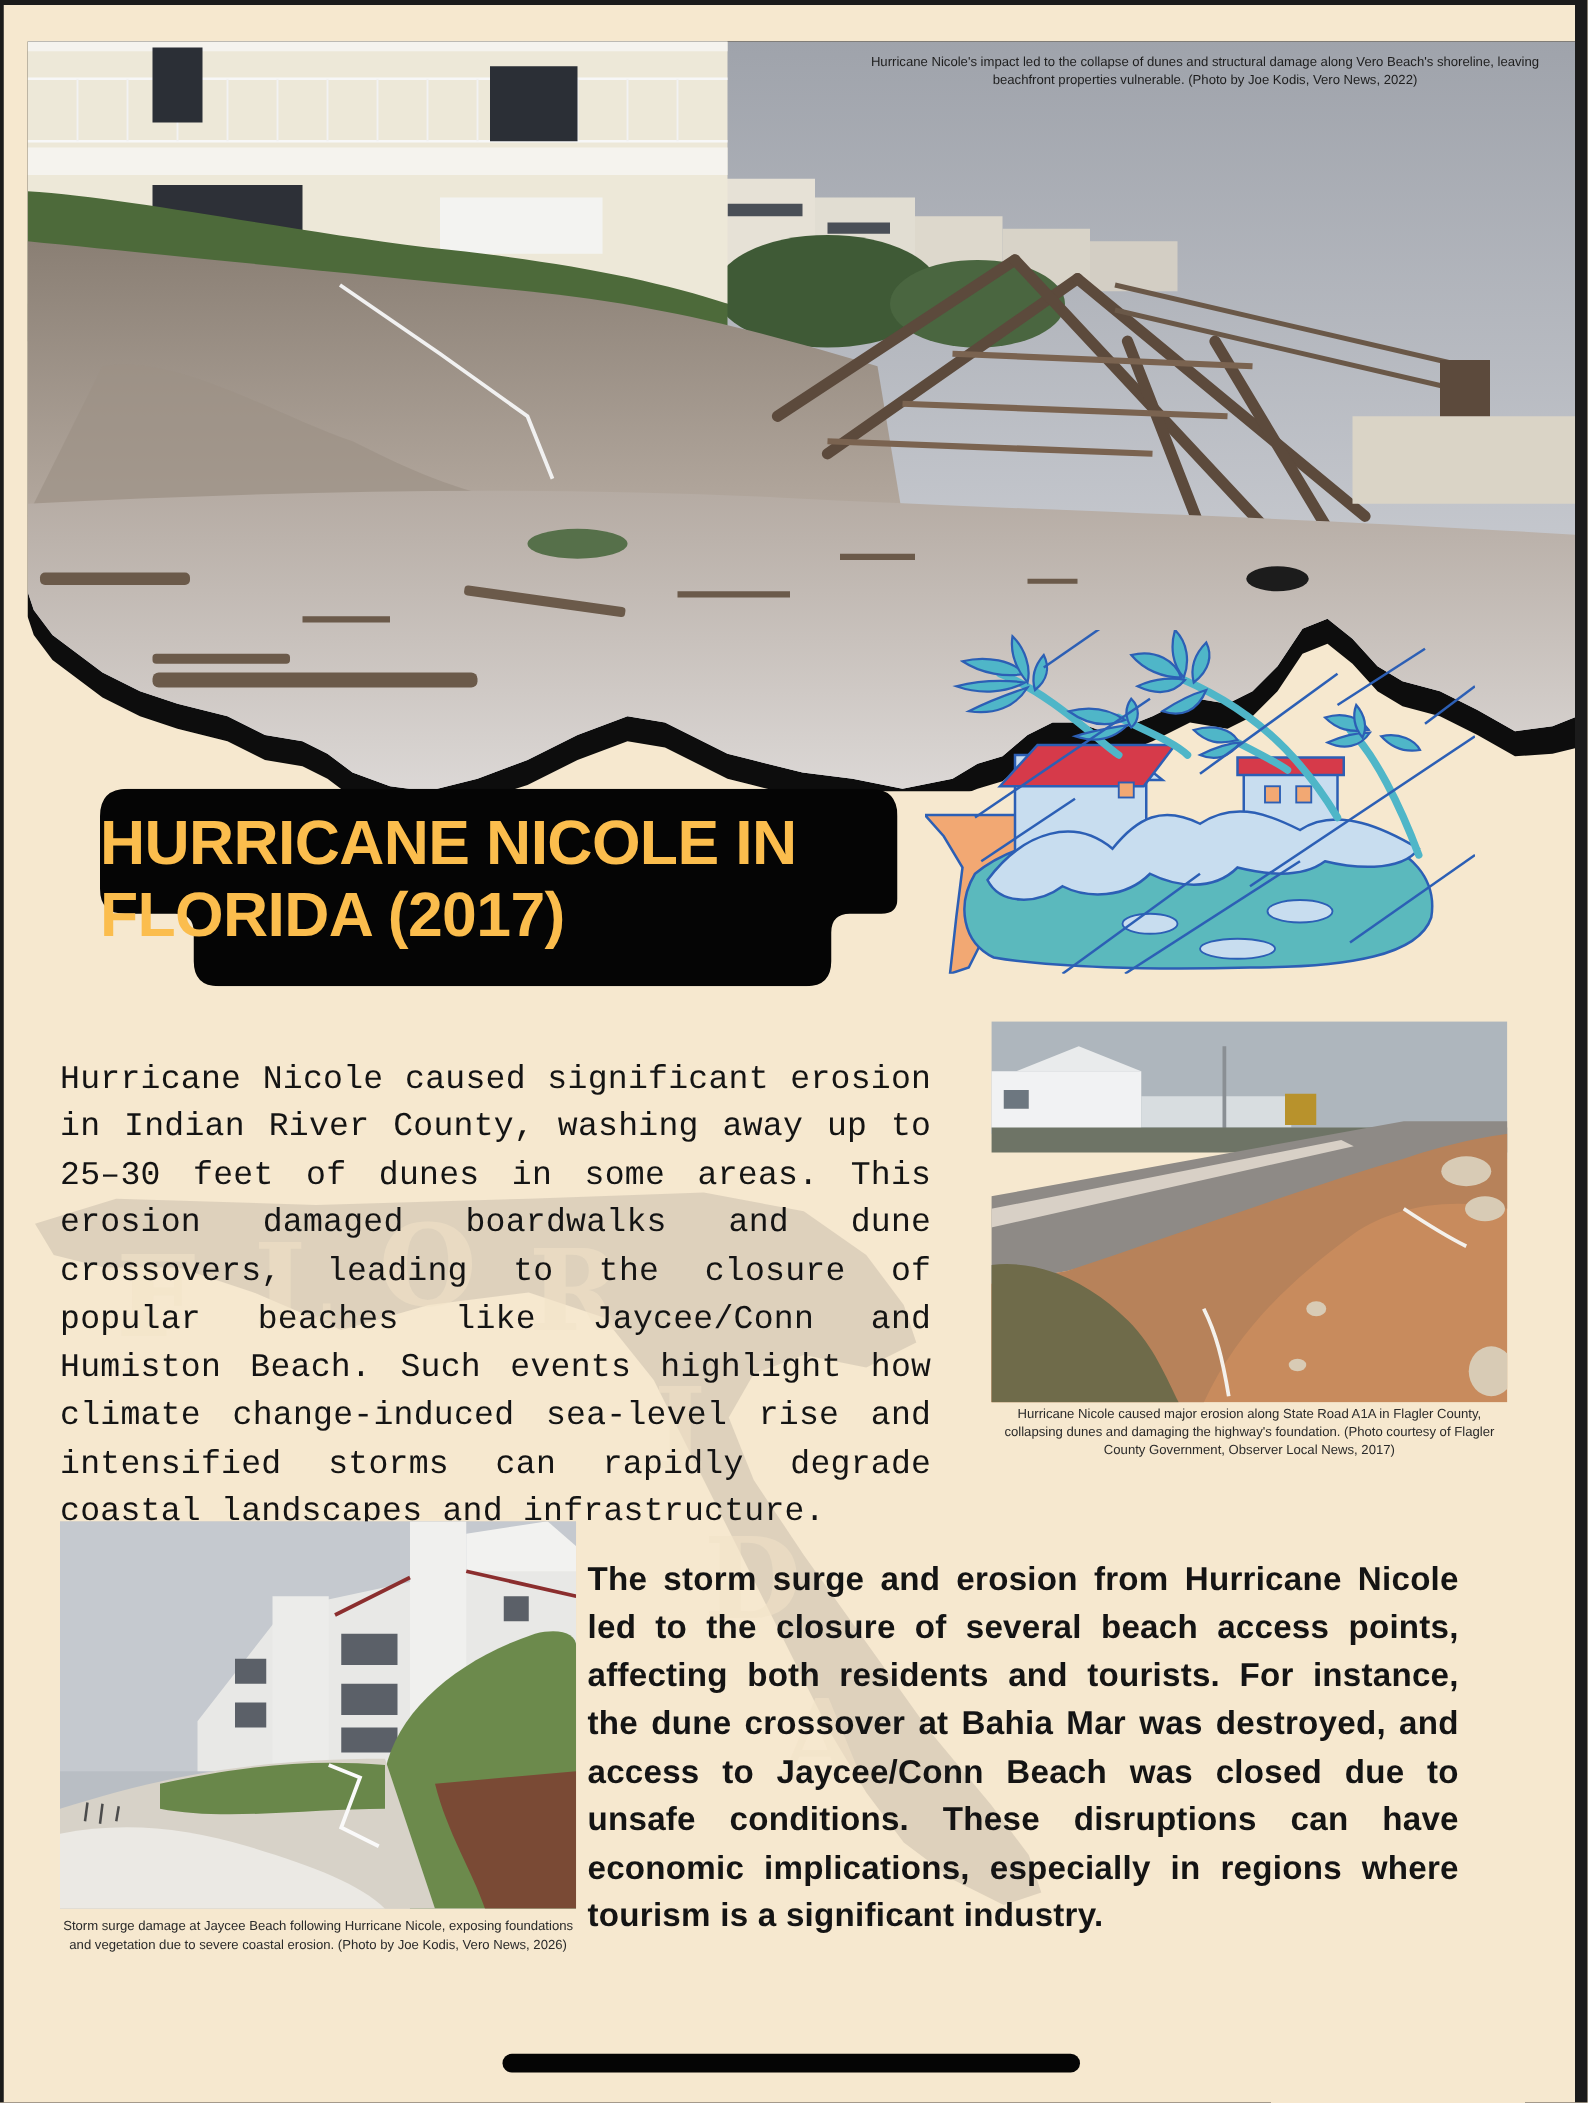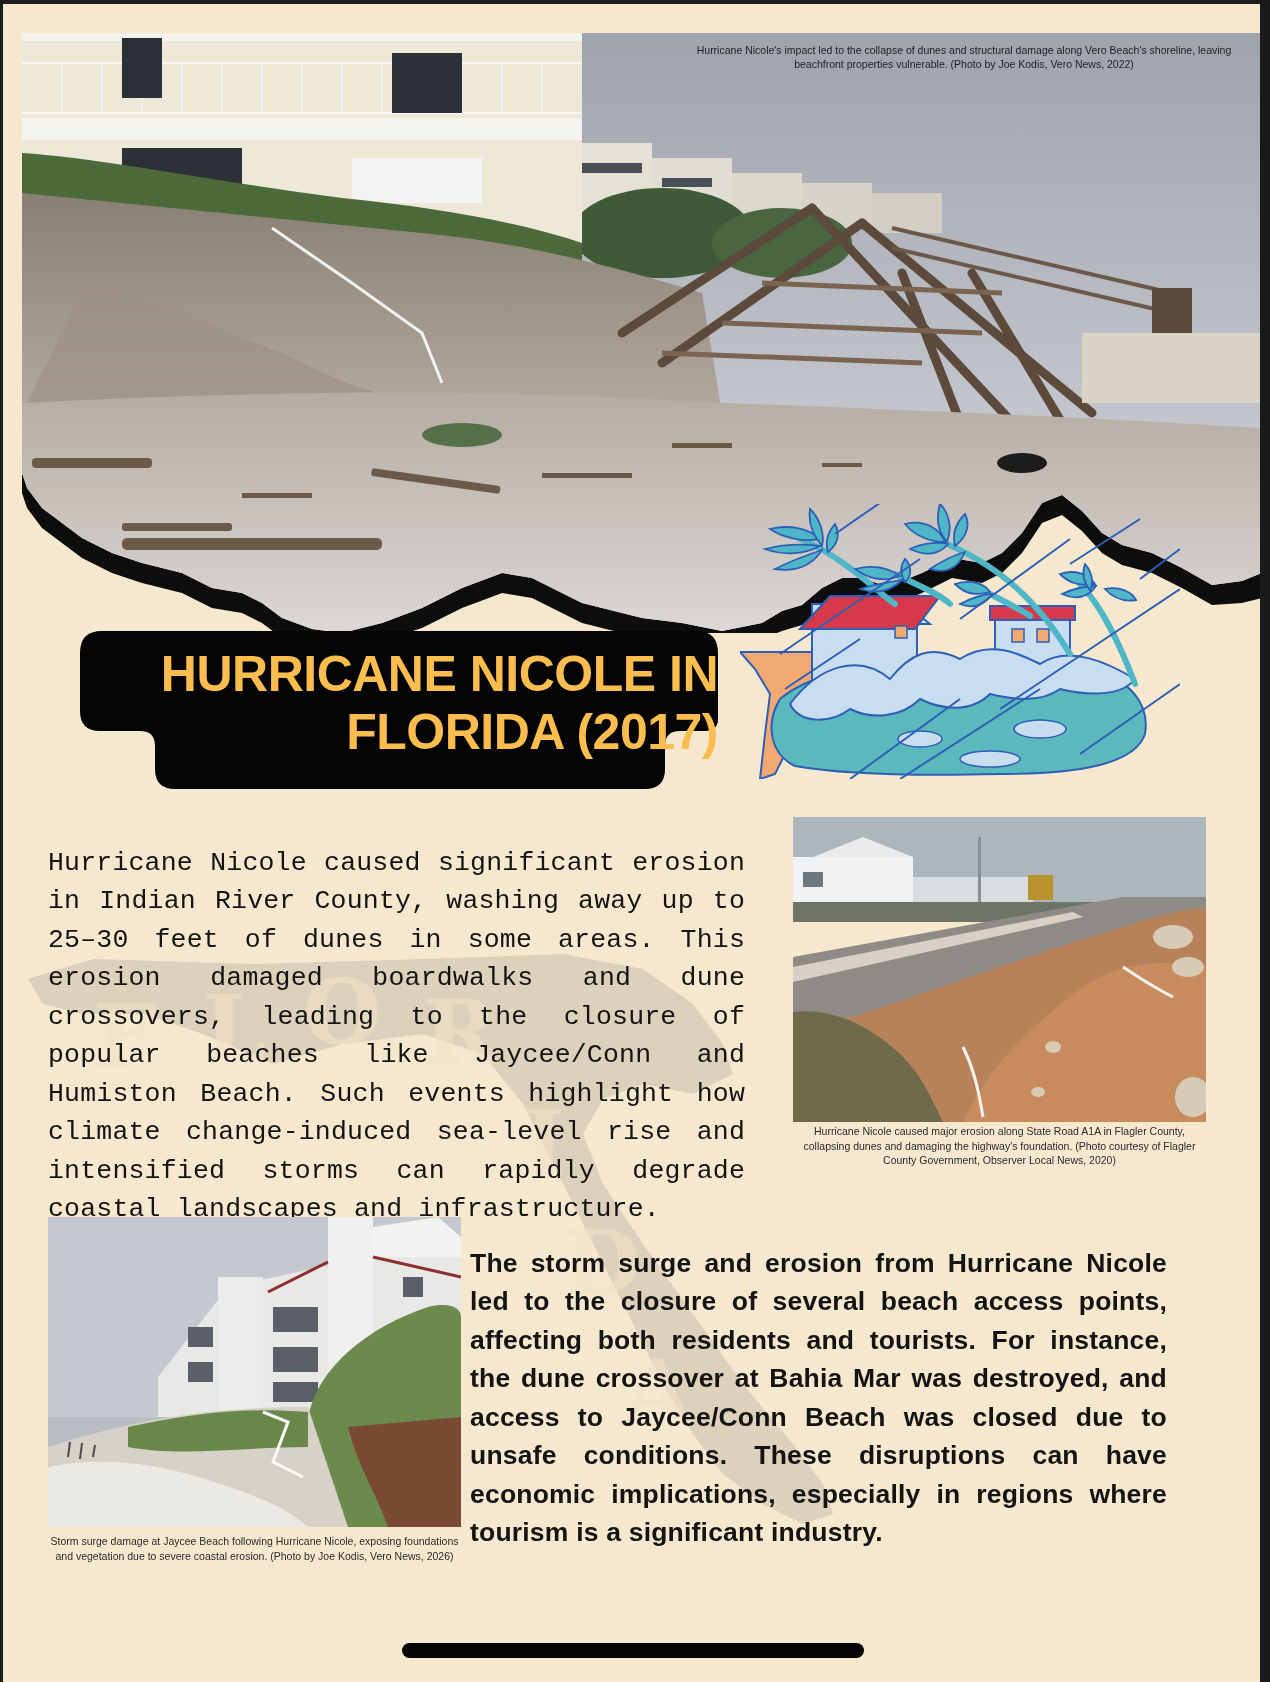--- a/index.html
+++ b/index.html
@@ -25,21 +25,21 @@
 
   
   .illus { position: absolute; left: 737px; top: 500px; width: 440px; height: 275px; }
 
   
   .title-box {
     position: absolute; left: 77px; top: 627px; width: 638px; height: 158px;
   }
   .title-box svg { position: absolute; left: 0; top: 0; }
   .title-text {
-    position: absolute; left: 0; top: 14px; width: 638px; text-align: right;
+    position: absolute; left: 0; top: 14px; width: 638px; text-align: left;
     color: #fbbd4d; font-weight: bold; font-size: 50px; line-height: 58px;
     letter-spacing: -0.5px;
   }
 
   .para {
     position: absolute; color: #141414; font-size: 26.5px; line-height: 38.5px;
     text-align: justify; text-align-last: left; letter-spacing: 0.2px;
   }
   .para1 { left: 45px; top: 813px; width: 697px; font-family: Liberation Mono, monospace; }
   .para2 { left: 467px; top: 1213px; width: 697px; font-weight: bold; }
@@ -283,21 +283,21 @@
         <ellipse cx="380" cy="120" rx="20" ry="12"></ellipse>
         <ellipse cx="395" cy="150" rx="16" ry="10"></ellipse>
         <ellipse cx="400" cy="280" rx="18" ry="20"></ellipse>
         <ellipse cx="260" cy="230" rx="8" ry="6"></ellipse>
         <ellipse cx="245" cy="275" rx="7" ry="5"></ellipse>
       </g>
       <path d="M330,150 C345,160 360,170 380,180" stroke="#f4f1ec" stroke-width="3" fill="none"></path>
       <path d="M170,230 C180,250 185,270 190,300" stroke="#f4f1ec" stroke-width="3" fill="none"></path>
     </svg>
   </div>
-  <div class="caption caption-right">Hurricane Nicole caused major erosion along State Road A1A in Flagler County, collapsing dunes and damaging the highway's foundation. (Photo courtesy of Flagler County Government, Observer Local News, 2020)</div>
+  <div class="caption caption-right">Hurricane Nicole caused major erosion along State Road A1A in Flagler County, collapsing dunes and damaging the highway's foundation. (Photo courtesy of Flagler County Government, Observer Local News, 2017)</div>
 
   <div class="photo photo-left">
     <svg width="413" height="310" viewBox="0 0 413 310">
       <rect width="413" height="310" fill="#b9bec4"></rect>
       <rect x="0" y="0" width="413" height="200" fill="#c5c9cf"></rect>
 
       <polygon points="110,160 180,70 250,55 413,20 413,200 110,200" fill="#e8e8e6"></polygon>
       <rect x="280" y="0" width="45" height="180" fill="#f0f0ee"></rect>
       <rect x="170" y="60" width="45" height="140" fill="#ececea"></rect>
       <polygon points="325,10 390,0 413,20 413,40 325,40" fill="#f2f2f0"></polygon>

